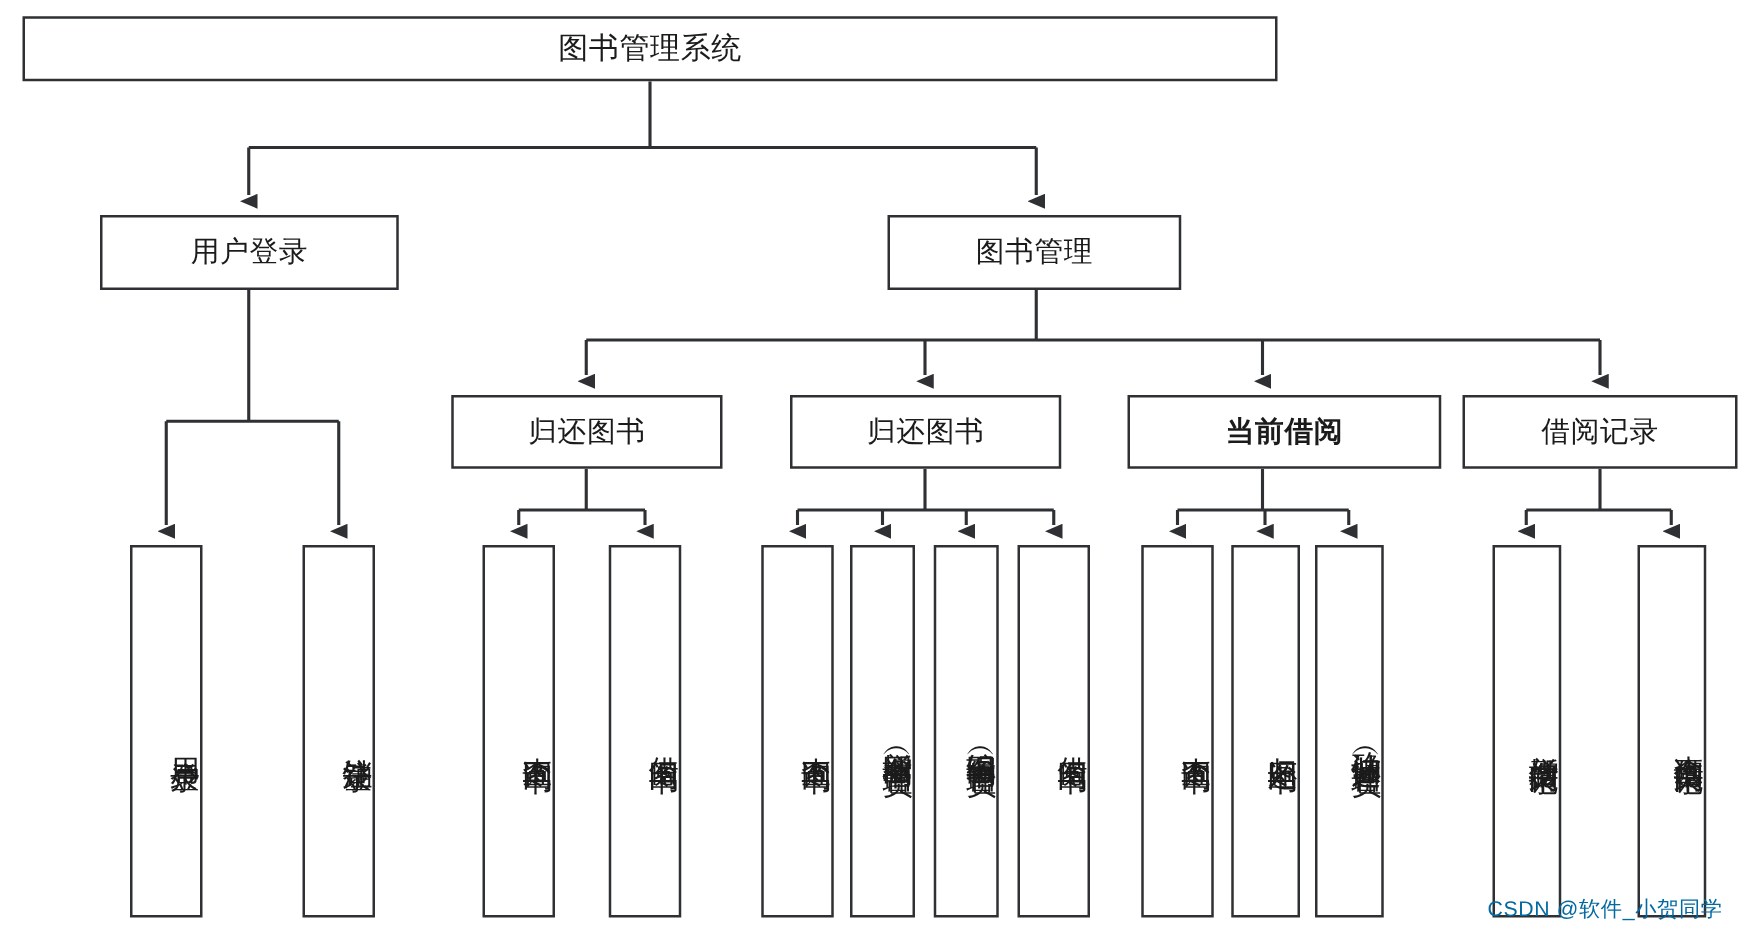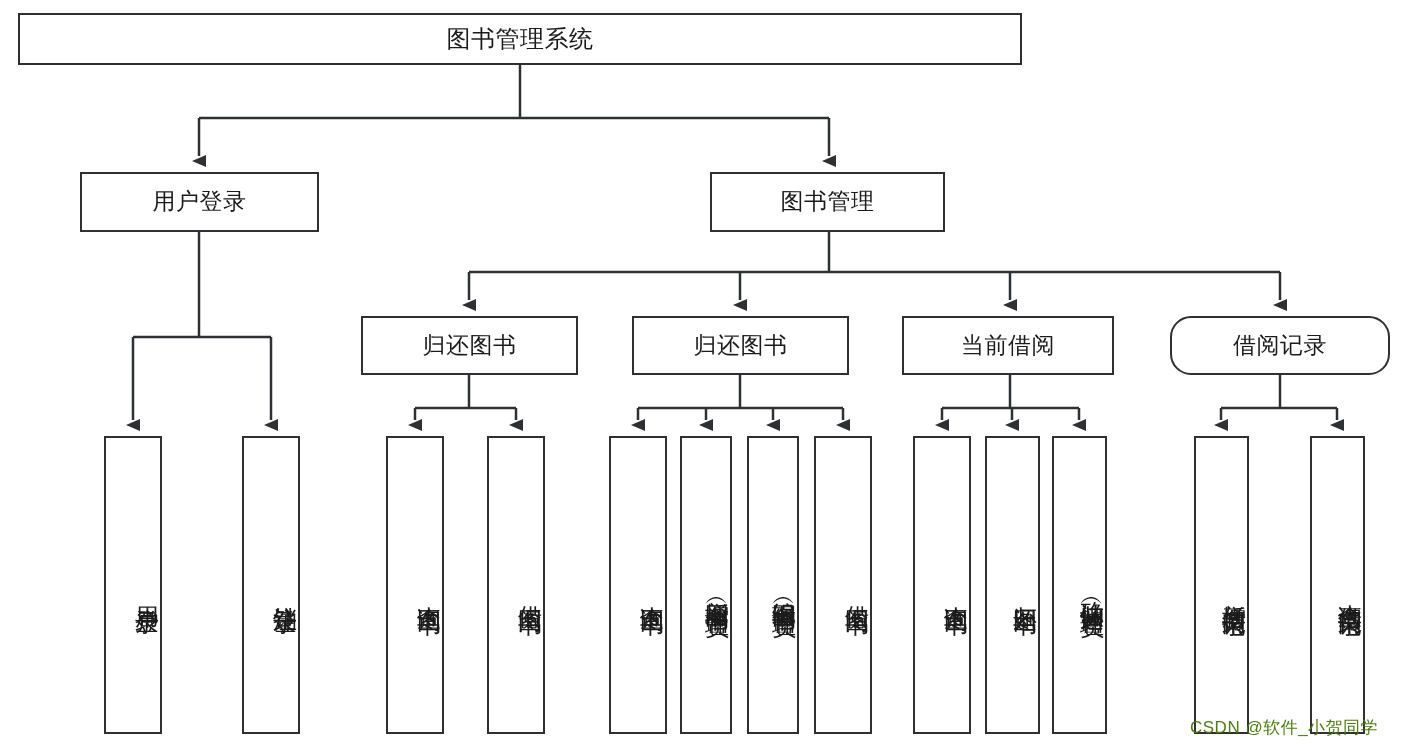--- a/index.html
+++ b/index.html
@@ -55,21 +55,21 @@
     justify-content: center;
   }
   .node.v .vlabel {
     writing-mode: vertical-rl;
     text-orientation: upright;
     display: block;
   }
   .watermark {
     position: absolute;
     font-size: 17px;
-    color: #4d7c0f;
+    color: #0369a1;
     white-space: nowrap;
     letter-spacing: 0.5px;
     font-family: "Liberation Sans", "DejaVu Sans", sans-serif;
   }
 </style>
 </head>
 <body>
 
 <div id="canvas">
 
@@ -126,24 +126,24 @@
   <div class="node h" style="left: 710px; top: 172px; width: 235px; height: 60px;">
     <span>图书管理</span>
   </div>
 
   <div class="node h" style="left: 361px; top: 316px; width: 217px; height: 59px;">
     <span>归还图书</span>
   </div>
   <div class="node h" style="left: 632px; top: 316px; width: 217px; height: 59px;">
     <span>归还图书</span>
   </div>
-  <div class="node h" style="left: 902px; top: 316px; width: 212px; height: 59px;">
+  <div class="node h" style="left: 902px; top: 316px; width: 251px; height: 59px; font-weight: bold;">
     <span>当前借阅</span>
   </div>
-  <div class="node h" style="left: 1170px; top: 316px; width: 220px; height: 59px; border-radius: 21px;">
+  <div class="node h" style="left: 1170px; top: 316px; width: 220px; height: 59px;">
     <span>借阅记录</span>
   </div>
 
   <div class="node v" style="left: 104px; top: 436px; width: 58px; height: 298px;">
     <span class="vlabel">用户登录</span>
   </div>
   <div class="node v" style="left: 242px; top: 436px; width: 58px; height: 298px;">
     <span class="vlabel">注销登录</span>
   </div>
   <div class="node v" style="left: 386px; top: 436px; width: 58px; height: 298px;">

